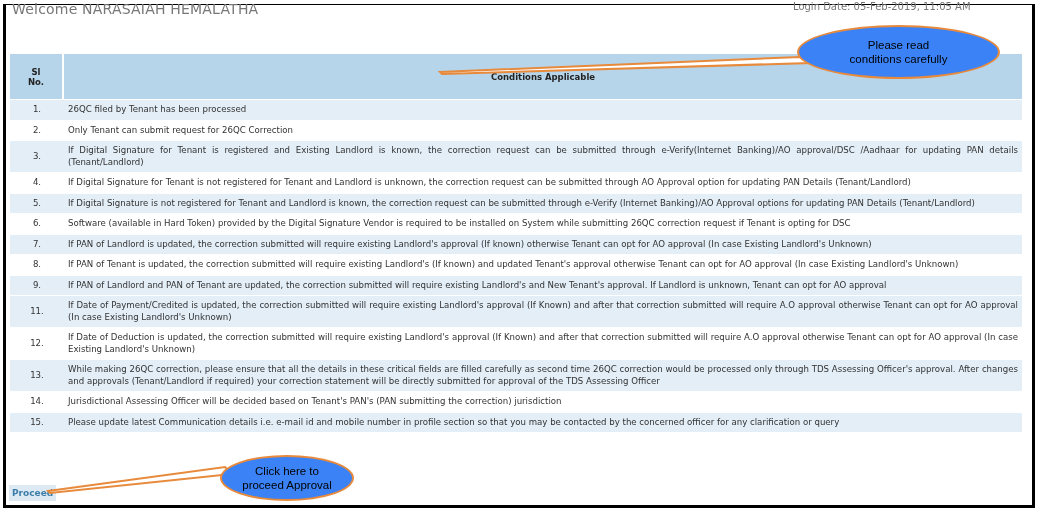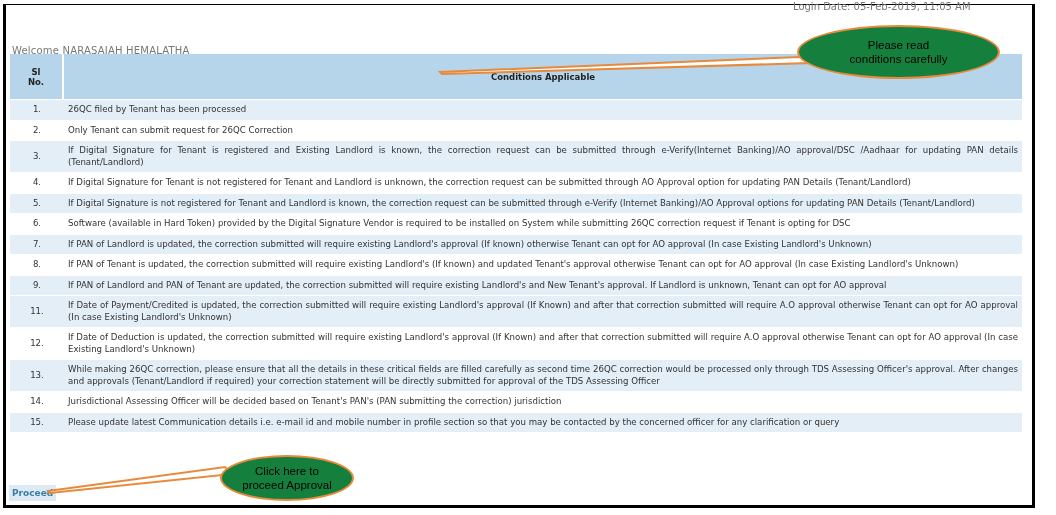--- a/index.html
+++ b/index.html
@@ -1,35 +1,35 @@
 <!DOCTYPE html>
 <html><head>
 <meta charset="utf-8">
 <style>
   html, body { margin: 0; padding: 0; background: #ffffff; }
   body { width: 1056px; height: 515px; position: relative; overflow: hidden;
          font-family: "DejaVu Sans", sans-serif; }
   .frame { position: absolute; left: 3px; top: 5px; width: 1032px; height: 503px;
            border: 3px solid #000; border-top: none; box-sizing: border-box; background: #fff; }
   .frame-top { position: absolute; left: 3px; top: 4px; width: 1032px; height: 3px; background: #000; }
-  .welcome { position: absolute; left: 6px; top: -4px; font-size: 10px; color: #777; letter-spacing: 0.2px; margin-top: 44px; }
+  .welcome { position: absolute; left: 6px; top: -4px; font-size: 14px; color: #777; letter-spacing: 0.2px; }
   .login { position: absolute; left: 787px; top: -4px; font-size: 10px; color: #777; }
   .title { position: absolute; left: 0; top: 23px; width: 1032px; text-align: center;
            font-size: 11.5px; font-weight: bold; color: #2f6e93; }
   .tbl { position: absolute; left: 10px; top: 53px; width: 1012px; border-collapse: separate; border-spacing: 0 1px; }
   .tbl th { background: #b7d5ea; color: #222; font-size: 8.5px; font-weight: bold; height: 25px; padding: 10px; }
   .tbl th.sl { width: 32px; text-align: center; line-height: 10px; border-right: 2px solid #fff; }
   .tbl td { font-size: 8.6px; color: #333; padding: 4px 4px; line-height: 11.5px; vertical-align: middle; }
   .tbl td.num { width: 24px; text-align: center; padding: 0; }
   .tbl td.txt { text-align: justify; text-align-last: left; }
   .tbl tr.alt td { background: #e3eef7; }
   .tbl tr.plain td { background: #ffffff; }
   .proceed { position: absolute; left: 9px; top: 485px; font-size: 9px; font-weight: bold; color: #3d7ea8;
              background: #dde9f3; padding: 3px 3px; cursor: pointer; }
-  .callout { position: absolute; border: 2px solid #e88a3c; border-radius: 50%; background: #15803d;
+  .callout { position: absolute; border: 2px solid #e88a3c; border-radius: 50%; background: #3b82f6;
              font-family: "Liberation Sans", sans-serif; font-size: 11.5px; color: #000; text-align: center;
              display: flex; align-items: center; justify-content: center; line-height: 14px; box-sizing: border-box; }
   svg.pointers { position: absolute; left: 0; top: 0; width: 1056px; height: 515px; pointer-events: none; }
 </style>
 </head>
 <body>
 
 <div class="frame-top"></div>
 <div class="frame">
   <div class="welcome">Welcome NARASAIAH HEMALATHA</div>

